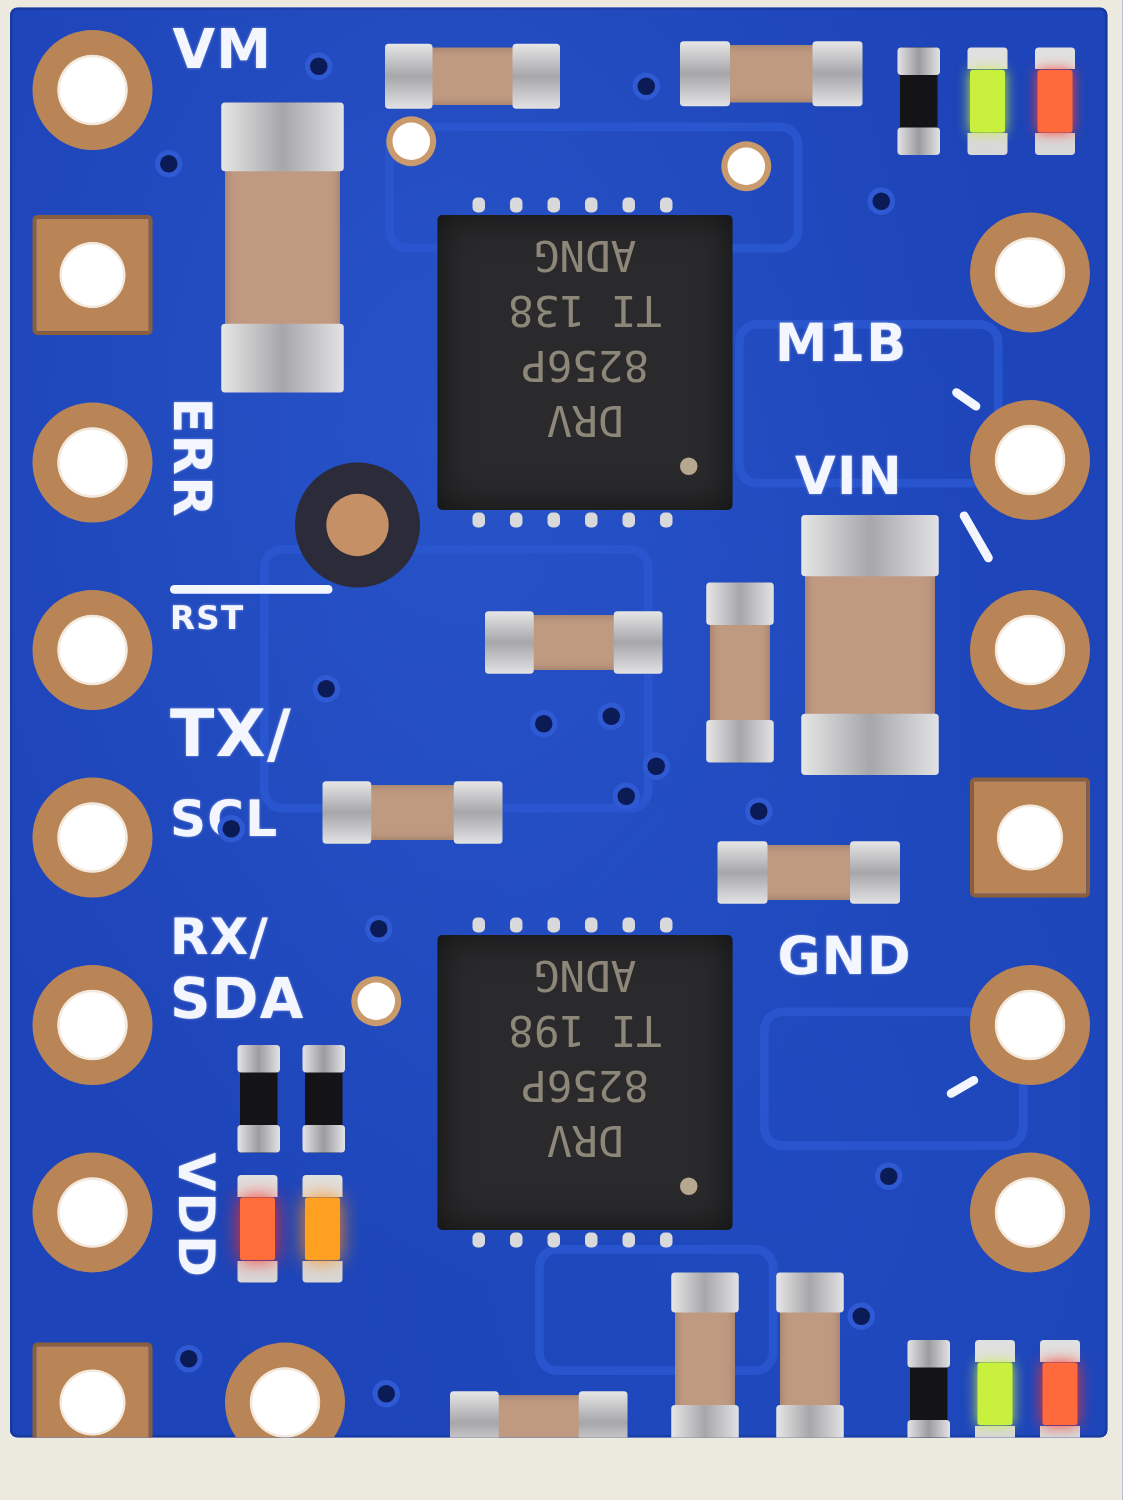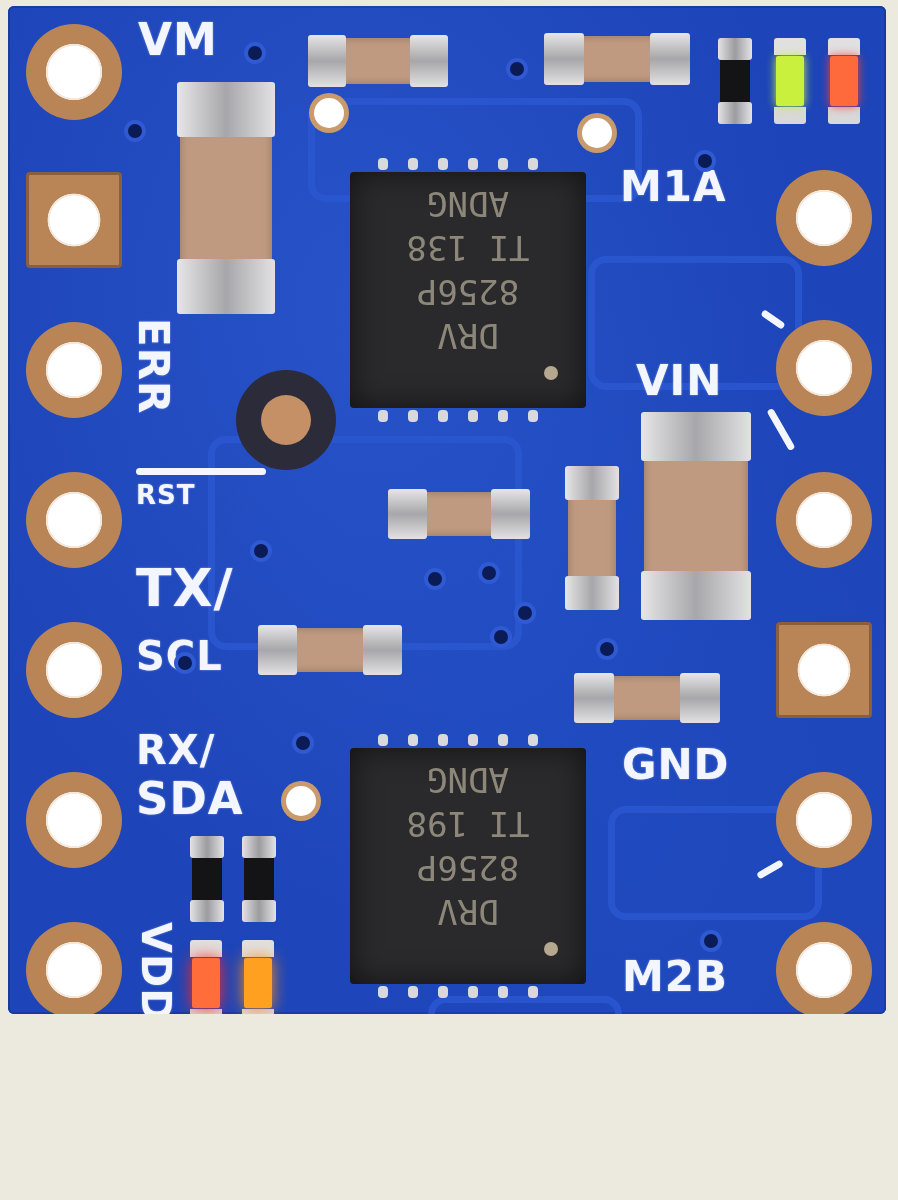--- a/index.html
+++ b/index.html
@@ -1,17 +1,17 @@
 <!DOCTYPE html>
 <html><head>
 <meta charset="utf-8">
 <style>
   html,body{margin:0;padding:0;background:#ece9df;}
   body{width:898px;height:1200px;position:relative;overflow:hidden;font-family:"DejaVu Sans",sans-serif;}
-  #board{position:absolute;left:8px;top:6px;width:878px;height:1008px;background:#1d44b8;border-radius:6px;
+  #board{position:absolute;left:8px;top:6px;width:878px;height:1144px;background:#1d44b8;border-radius:6px;
     box-shadow:inset 0 0 0 2px #173a9e;overflow:hidden;}
   #board::before{content:"";position:absolute;inset:0;
     background:radial-gradient(ellipse at 40% 30%, rgba(60,110,230,0.35), rgba(0,0,0,0) 60%),
                radial-gradient(ellipse at 70% 80%, rgba(40,90,210,0.25), rgba(0,0,0,0) 55%);}
   .trace{position:absolute;border:7px solid #2a57d0;border-radius:18px;opacity:.85;}
   .pad{position:absolute;width:96px;height:96px;box-sizing:border-box;background:radial-gradient(circle,#ffffff 0 36%,#c9976a 37% 100%);}
   .pad.round{border-radius:50%;background:radial-gradient(circle,#ffffff 0 38%,#f2e8dc 39% 41%,#b98557 42% 88%,#8c5f3c 89% 100%);}
   .pad.square{border-radius:4px;background:radial-gradient(circle,#ffffff 0 38%,#f2e8dc 39% 41%,#b98557 42% 100%);border:3px solid #8c5f3c;}
   .label{position:absolute;color:#f4f6ff;font-weight:bold;font-size:40px;letter-spacing:1px;line-height:1;
     text-shadow:0 0 2px rgba(255,255,255,.5);}
@@ -69,27 +69,26 @@
   <div class="label" style="left:130px;top:12px;font-size:44px;">VM</div>
   <div class="label vert90" style="left:124px;top:312px;font-size:42px;">ERR</div>
   <div class="tick" style="left:128px;top:462px;width:130px;"></div>
   <div class="label" style="left:128px;top:476px;font-size:26px;">RST</div>
   <div class="label" style="left:128px;top:556px;font-size:52px;">TX/</div>
   <div class="label" style="left:128px;top:630px;font-size:40px;">SCL</div>
   <div class="label" style="left:128px;top:724px;font-size:40px;">RX/</div>
   <div class="label" style="left:128px;top:770px;font-size:45px;">SDA</div>
   <div class="label vert90" style="left:128px;top:916px;font-size:40px;">VDD</div>
 
-  <div class="label" style="left:612px;top:160px;font-size:42px;">M1A</div>
+  <div class="label" style="left:612px;top:248px;font-size:42px;">M1B</div>
   <div class="tick" style="left:752px;top:310px;width:26px;transform:rotate(35deg);"></div>
   <div class="label" style="left:628px;top:354px;font-size:42px;">VIN</div>
   <div class="tick" style="left:750px;top:420px;width:46px;transform:rotate(60deg);"></div>
   <div class="label" style="left:614px;top:738px;font-size:42px;">GND</div>
   <div class="tick" style="left:748px;top:860px;width:28px;transform:rotate(-30deg);"></div>
-  <div class="label" style="left:614px;top:950px;font-size:42px;">M2B</div>
 
   <div class="mount"></div>
 
   <div class="chip" style="left:342px;top:166px;">
     <div class="marking">
       <div>DRV</div>
       <div>8256P</div>
       <div>TI 138</div>
       <div>ADNG</div>
     </div>

